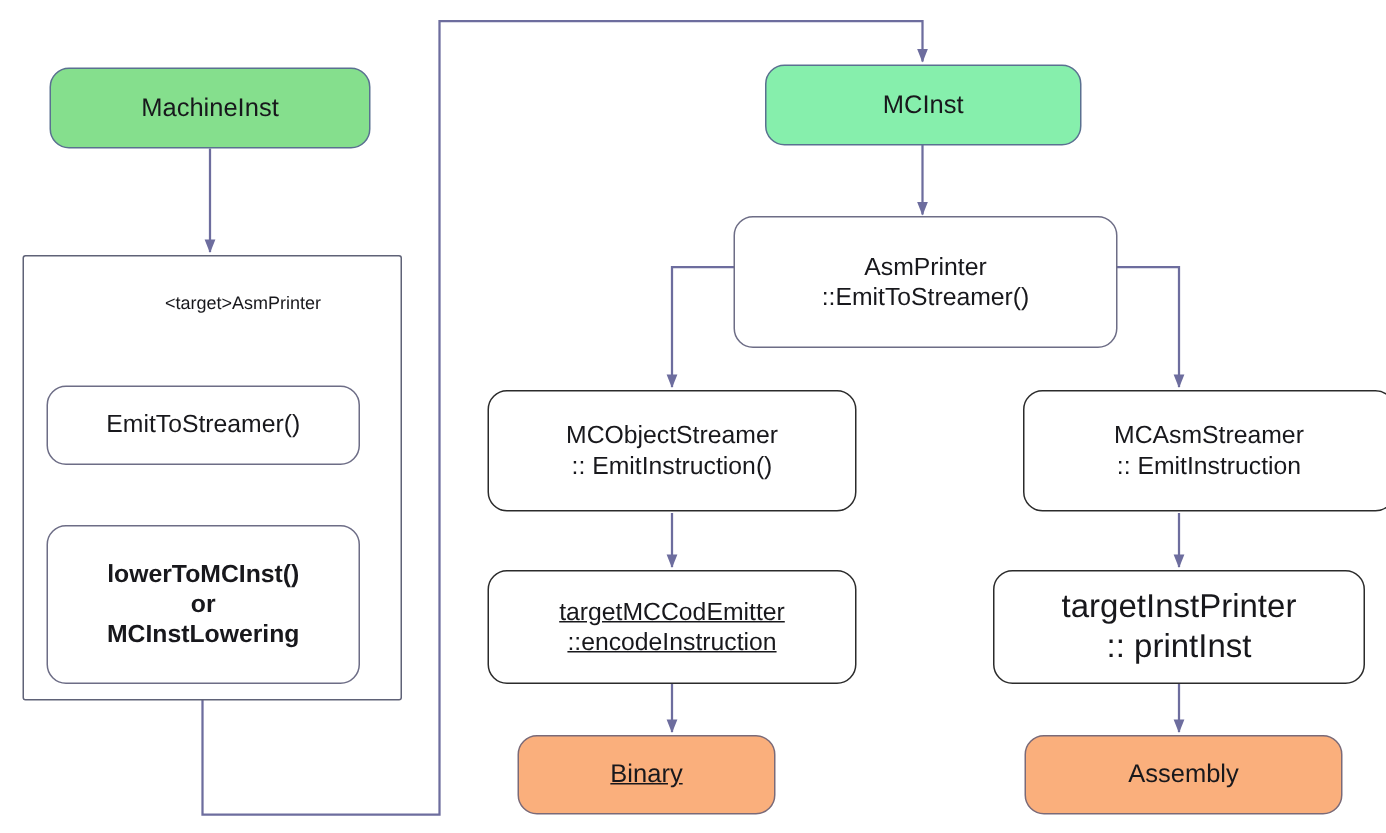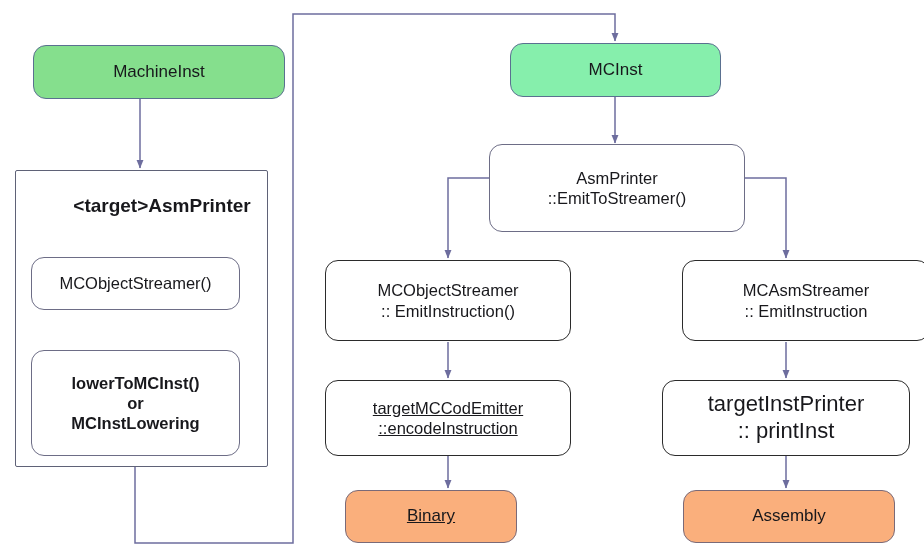--- a/index.html
+++ b/index.html
@@ -102,25 +102,25 @@
     <path d="M448,342 L448,378" fill="none" stroke="#6d6d9e" stroke-width="1.5" marker-end="url(#arrow)"></path>
 
     <path d="M448,455 L448,488" fill="none" stroke="#6d6d9e" stroke-width="1.5" marker-end="url(#arrow)"></path>
 
     <path d="M786,342 L786,378" fill="none" stroke="#6d6d9e" stroke-width="1.5" marker-end="url(#arrow)"></path>
 
     <path d="M786,455 L786,488" fill="none" stroke="#6d6d9e" stroke-width="1.5" marker-end="url(#arrow)"></path>
   </svg>
 
   <div class="container-box" style="left:15px; top:170px; width:253px; height:297px;"></div>
-  <div class="container-title" style="left:15px; top:195px; width:294px; font-size:19px;font-weight:bold;">&lt;target&gt;AsmPrinter</div>
+  <div class="container-title" style="left:15px; top:195px; width:294px; font-size:12px;">&lt;target&gt;AsmPrinter</div>
 
-  <div class="node rounded fill-green" style="left:33px; top:45px; width:252px; height:54px; font-size:17px;">MachineInst</div>
+  <div class="node rounded fill-green" style="left:33px; top:45px; width:214px; height:54px; font-size:17px;">MachineInst</div>
 
-  <div class="node rounded fill-white" style="left:31px; top:257px; width:209px; height:53px; font-size:16.5px;">MCObjectStreamer()</div>
+  <div class="node rounded fill-white" style="left:31px; top:257px; width:209px; height:53px; font-size:16.5px;">EmitToStreamer()</div>
 
   <div class="node rounded fill-white" style="left:31px; top:350px; width:209px; height:106px; font-size:16.5px;font-weight:bold;">lowerToMCInst()
 or
 MCInstLowering</div>
 
   <div class="node rounded fill-blue" style="left:510px; top:43px; width:211px; height:54px; font-size:17px;">MCInst</div>
 
   <div class="node rounded fill-white" style="left:489px; top:144px; width:256px; height:88px; font-size:16.5px;">AsmPrinter
 ::EmitToStreamer()</div>
 

